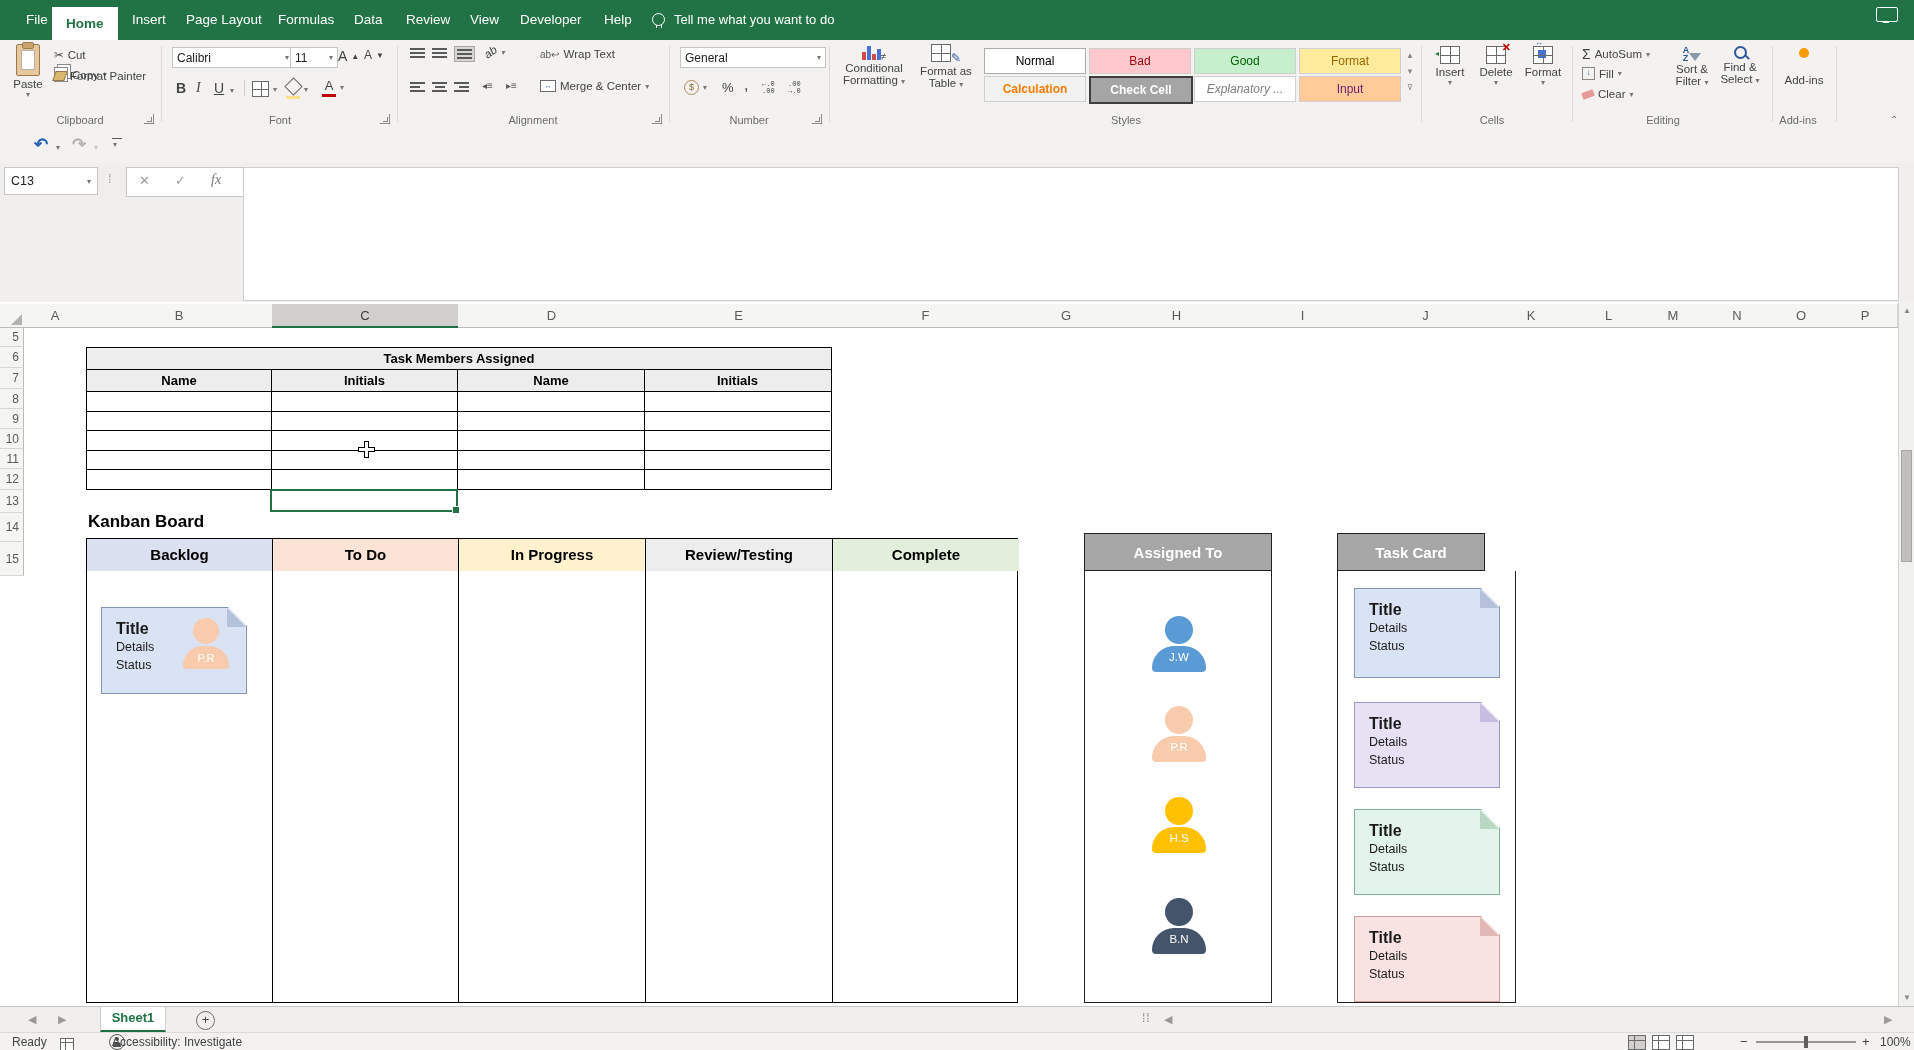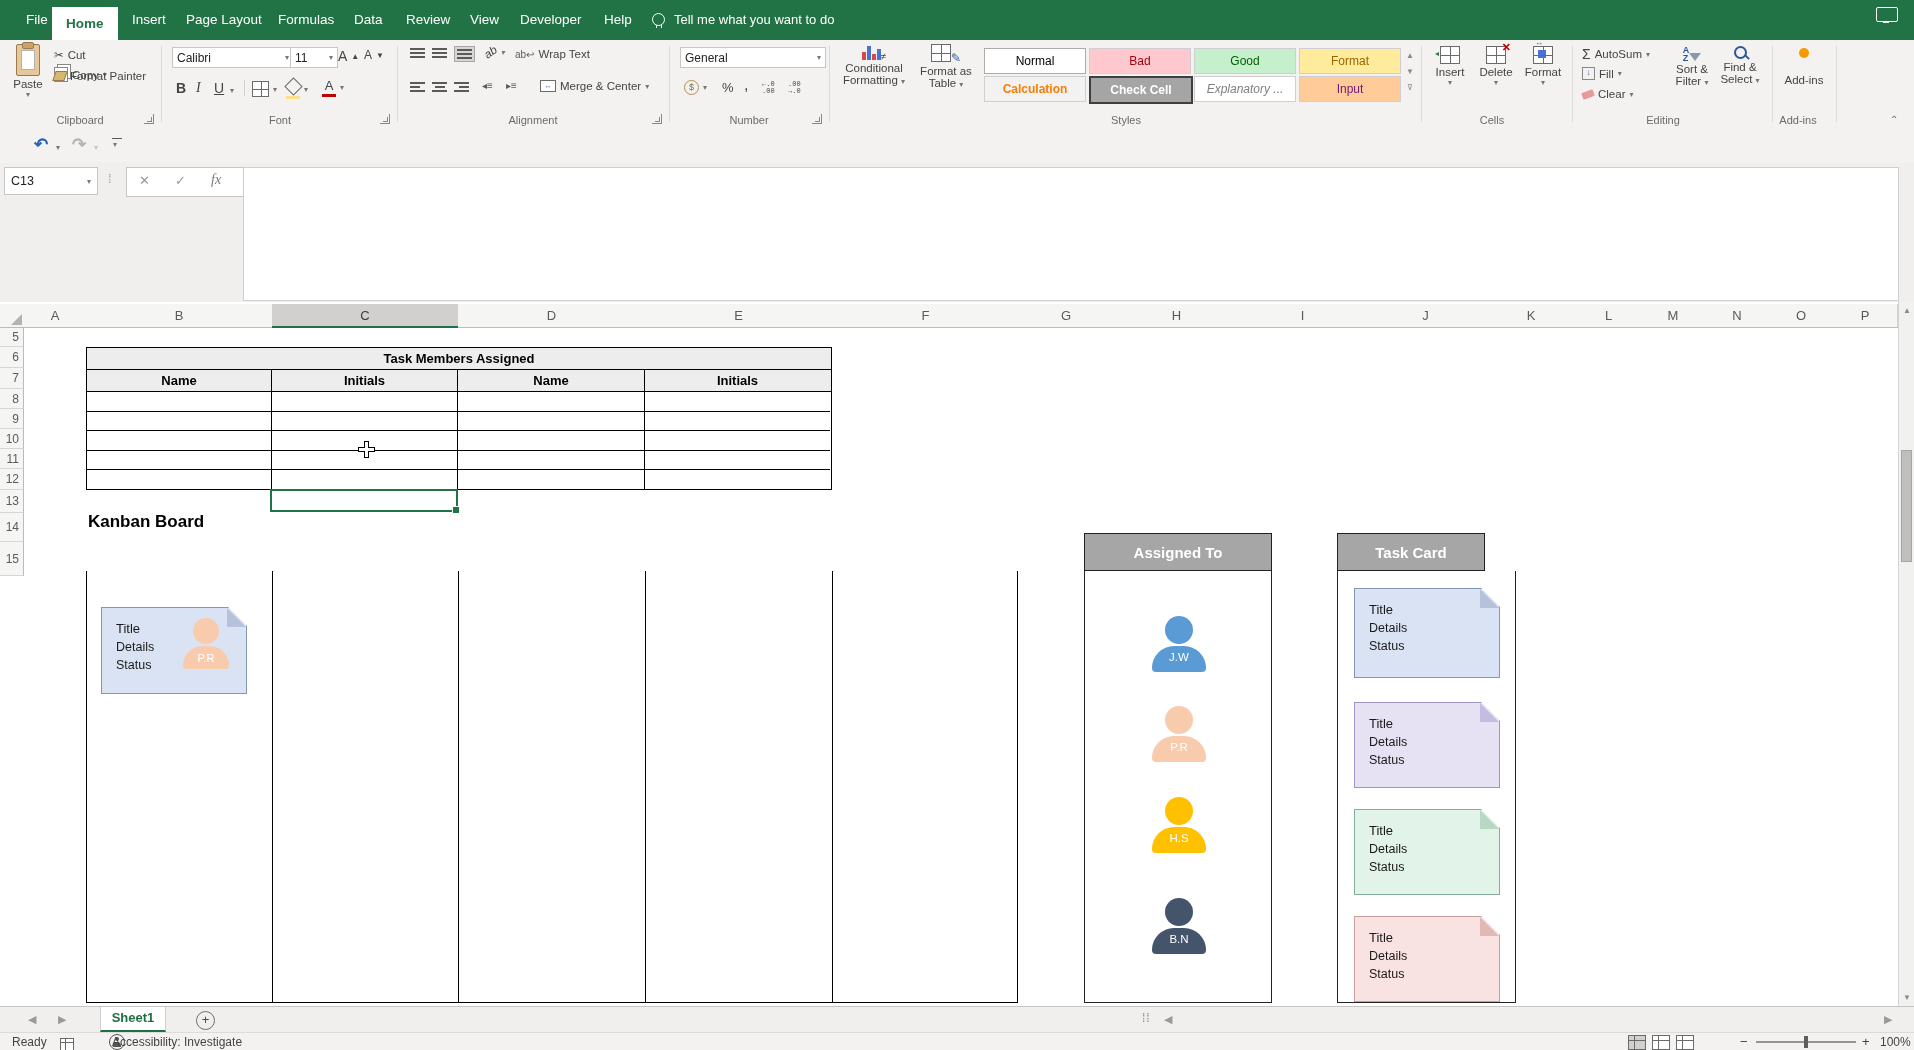--- a/index.html
+++ b/index.html
@@ -82,21 +82,21 @@
   
   #kanban-title{position:absolute;left:88px;top:512px;font-size:17px;font-weight:bold;color:#000;}
   #kanban-head{position:absolute;left:86px;top:538px;width:932px;height:34px;display:grid;grid-template-columns:186px 186px 187px 187px 186px;border:1.5px solid #000;box-sizing:border-box;}
   #kanban-head div{border-right:1px solid #000;text-align:center;font-weight:bold;font-size:15px;line-height:31px;}
   #kanban-head div:last-child{border-right:none;}
   #kanban-body{position:absolute;left:86px;top:571px;width:932px;height:432px;display:grid;grid-template-columns:186px 186px 187px 187px 186px;border:1.5px solid #000;border-top:none;box-sizing:border-box;background:#fff;}
   #kanban-body div{border-right:1px solid #000;}
   #kanban-body div:last-child{border-right:none;}
   
   .card{position:absolute;width:146px;box-sizing:border-box;border:1px solid #8497b0;clip-path:polygon(0 0,calc(100% - 19px) 0,100% 19px,100% 100%,0 100%);padding:12px 0 0 14px;font-size:12.5px;color:#1a1a1a;line-height:18px;}
-  .card .t{font-weight:normal;font-size:13px;}
+  .card .t{font-weight:bold;font-size:16px;}
   .fold{position:absolute;right:0;top:0;}
   
   .panel-head{position:absolute;height:38px;line-height:38px;text-align:center;color:#fff;font-weight:bold;font-size:15px;border:1px solid #222;box-sizing:border-box;}
   .panel-body{position:absolute;background:#fff;border:1px solid #222;border-top:none;box-sizing:border-box;}
   .avatar{position:absolute;width:56px;text-align:center;}
   .avatar .head{width:28px;height:28px;border-radius:50%;margin:0 auto;}
   .avatar .body{width:54px;height:26px;border-radius:27px 27px 5px 5px;margin:2px auto 0;position:relative;}
   .avatar .ini{position:absolute;top:5px;width:100%;text-align:center;color:#fff;font-size:11.5px;}
   
   #vscroll{position:absolute;left:1898px;top:302px;width:16px;height:704px;background:#f1f1f0;border-left:1px solid #d6d4d2;box-sizing:border-box;}
@@ -212,21 +212,21 @@
       </span>
     <span class="bars abs" style="left:454px;top:6px;background:#d8d6d4;border:1px solid #a8a6a4;padding:2px">
         <i></i>
         <i></i>
         <i></i>
       </span>
     <div class="rbtn" style="left:484px;top:6px;font-style:italic">
         <span style="transform:rotate(-35deg);display:inline-block">ab</span>
         <span class="chv">▾</span>
       </div>
-    <div class="rbtn" style="left:515px;top:8px">
+    <div class="rbtn" style="left:540px;top:8px">
         <span style="font-size:10px;color:#5a5a5a">ab↩</span>
         <span>Wrap Text</span>
       </div>
     <span class="bars l abs" style="left:410px;top:42px">
         <i></i>
         <i></i>
         <i></i>
       </span>
     <span class="bars c abs" style="left:432px;top:42px">
         <i></i>
@@ -452,20 +452,27 @@
   </div>
 
   <div id="selcell"></div>
   <div id="cursor">
       <span class="v"></span>
       <span class="h"></span>
       <span class="cv"></span>
     </div>
 
   <div id="kanban-title">Kanban Board</div>
+  <div id="kanban-head">
+    <div style="background-color: rgb(220, 225, 242);">Backlog</div>
+    <div style="background-color: rgb(251, 227, 214);">To Do</div>
+    <div style="background-color: rgb(255, 242, 204);">In Progress</div>
+    <div style="background-color: rgb(237, 237, 237);">Review/Testing</div>
+    <div style="background-color: rgb(226, 239, 218);">Complete</div>
+  </div>
   <div id="kanban-body">
     <div></div>
     <div></div>
     <div></div>
     <div></div>
     <div></div>
   </div>
 
   <div class="card" style="left: 101px; top: 607px; height: 87px; background-color: rgb(218, 227, 243); border-color: rgb(132, 151, 176);">
     <svg class="fold" width="19" height="19">

